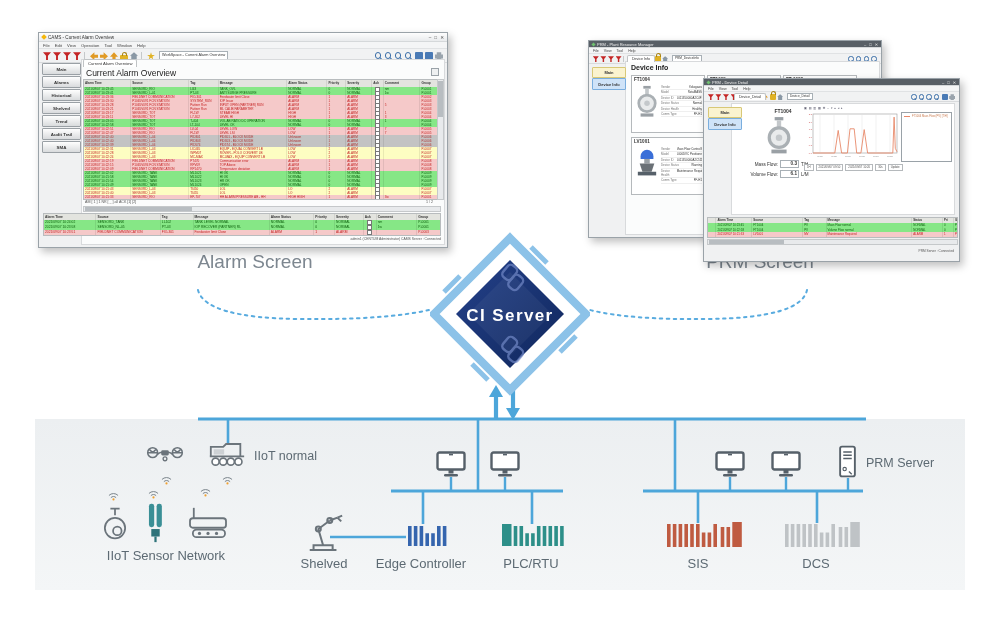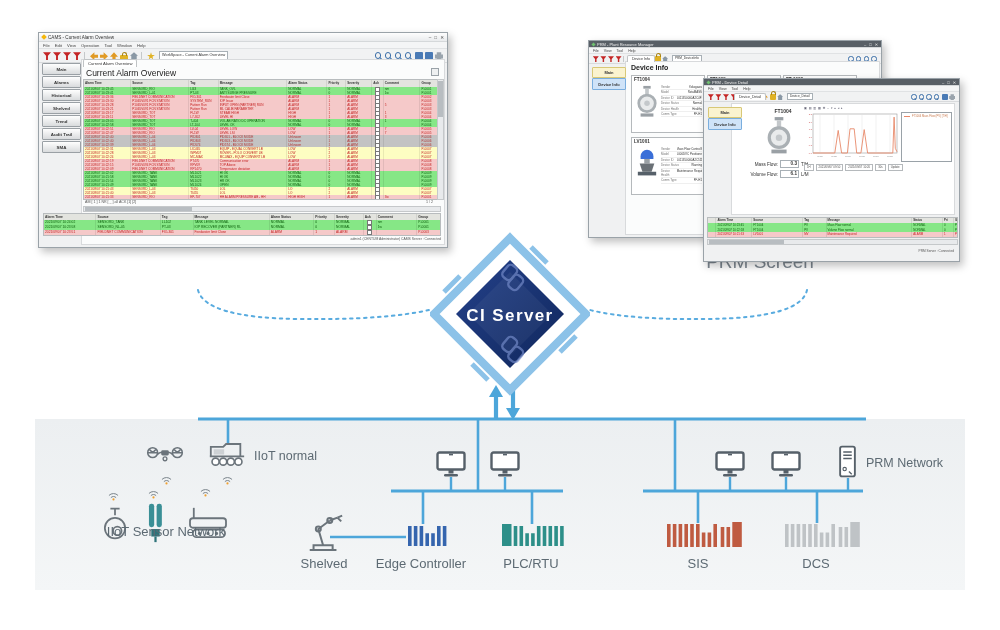--- a/index.html
+++ b/index.html
@@ -161,20 +161,21 @@
       <rect x="72" y="34" width="11" height="15" rx="4" transform="rotate(40 80 44)"></rect>
       <rect x="78" y="44" width="11" height="15" rx="4" transform="rotate(40 86 54)"></rect>
     </g>
     <g stroke="#7188c6" opacity="0.7" fill="none" stroke-width="2.4">
       <rect x="72" y="106" width="11" height="15" rx="4" transform="rotate(40 80 116)"></rect>
       <rect x="78" y="116" width="11" height="15" rx="4" transform="rotate(40 86 126)"></rect>
     </g>
     <text x="80" y="89" text-anchor="middle" font-family="Liberation Sans, sans-serif" font-size="17" font-weight="bold" fill="#fff" letter-spacing="1.4">CI Server</text>
   </svg>
 
+  <div class="big-label" style="left:160px;top:251px;width:190px">Alarm Screen</div>
   <div class="big-label" style="left:665px;top:251px;width:190px">PRM Screen</div>
 
   <div class="icon" style="left:146px;top:444px">
     <svg viewBox="0 0 40 24" width="38" height="23">
         <g stroke="#6b747b" stroke-width="1.6" fill="none">
     <circle cx="7" cy="9" r="5.2"></circle>
           <circle cx="33" cy="9" r="5.2"></circle>
     <path d="M2 9h10M28 9h10"></path>
           <path d="M7 9l3.4-3.4M7 9l-3.4-3.4M33 9l3.4-3.4M33 9l-3.4-3.4"></path>
     <path d="M12 11c2.5-3.5 13.5-3.5 16 0"></path>
@@ -257,21 +258,21 @@
         <g fill="none" stroke="#6b747b" stroke-width="1.9">
     <path d="M8 14V3"></path>
           <rect x="4" y="14" width="38" height="10" rx="3"></rect>
     <rect x="7" y="26" width="34" height="8" rx="4"></rect>
         </g>
     <circle cx="14" cy="30" r="1.7" fill="#6b747b"></circle>
         <circle cx="23" cy="30" r="1.7" fill="#6b747b"></circle>
     <circle cx="32" cy="30" r="1.7" fill="#6b747b"></circle>
       </svg>
   </div>
-  <div class="net-label" style="left:76px;top:524px;width:180px">IIoT Sensor Network</div>
+  <div class="net-label" style="left:76px;top:548px;width:180px">IIoT Sensor Network</div>
 
   <div class="icon" style="left:304px;top:508px">
     <svg viewBox="0 0 44 46" width="42" height="44">
         <g fill="none" stroke="#6b747b" stroke-width="2.1">
     <path d="M6 44h28M10 44v-5h20v5"></path>
           <path d="M20 39L15 22l12-9"></path>
     <circle cx="15" cy="22" r="2.6"></circle>
           <circle cx="27" cy="13" r="2.6"></circle>
     <path d="M27 13l8-3"></path>
           <path d="M35 10l4 4M35 10l5-2"></path>
@@ -361,21 +362,21 @@
   <div class="net-label" style="left:766px;top:556px;width:100px">DCS</div>
 
   <div class="icon" style="left:839px;top:445px">
     <svg viewBox="0 0 18 34" width="17" height="33">
     <rect x="1.2" y="1.2" width="15.6" height="31.6" rx="2" fill="#fff" stroke="#566069" stroke-width="2"></rect>
     <path d="M4.5 7h9M4.5 10.4h9M4.5 13.8h9" stroke="#566069" stroke-width="1.6"></path>
     <circle cx="6" cy="25" r="1.8" fill="none" stroke="#566069" stroke-width="1.2"></circle>
     <path d="M10.5 27.5l3 3" stroke="#566069" stroke-width="1.4"></path>
       </svg>
   </div>
-  <div class="net-label sm" style="left:866px;top:456px">PRM Network</div>
+  <div class="net-label sm" style="left:866px;top:456px">PRM Server</div>
 
   <div class="win alarm" style="left:38px;top:32px;width:408px;height:214px">
     <div class="tbar">
       <span class="tbar-dot"></span>
       <span class="tbar-title">CAMS - Current Alarm Overview</span>
       <span class="tbar-ctrl">
         <span>–</span>
         <span>□</span>
         <span>✕</span>
       </span>

